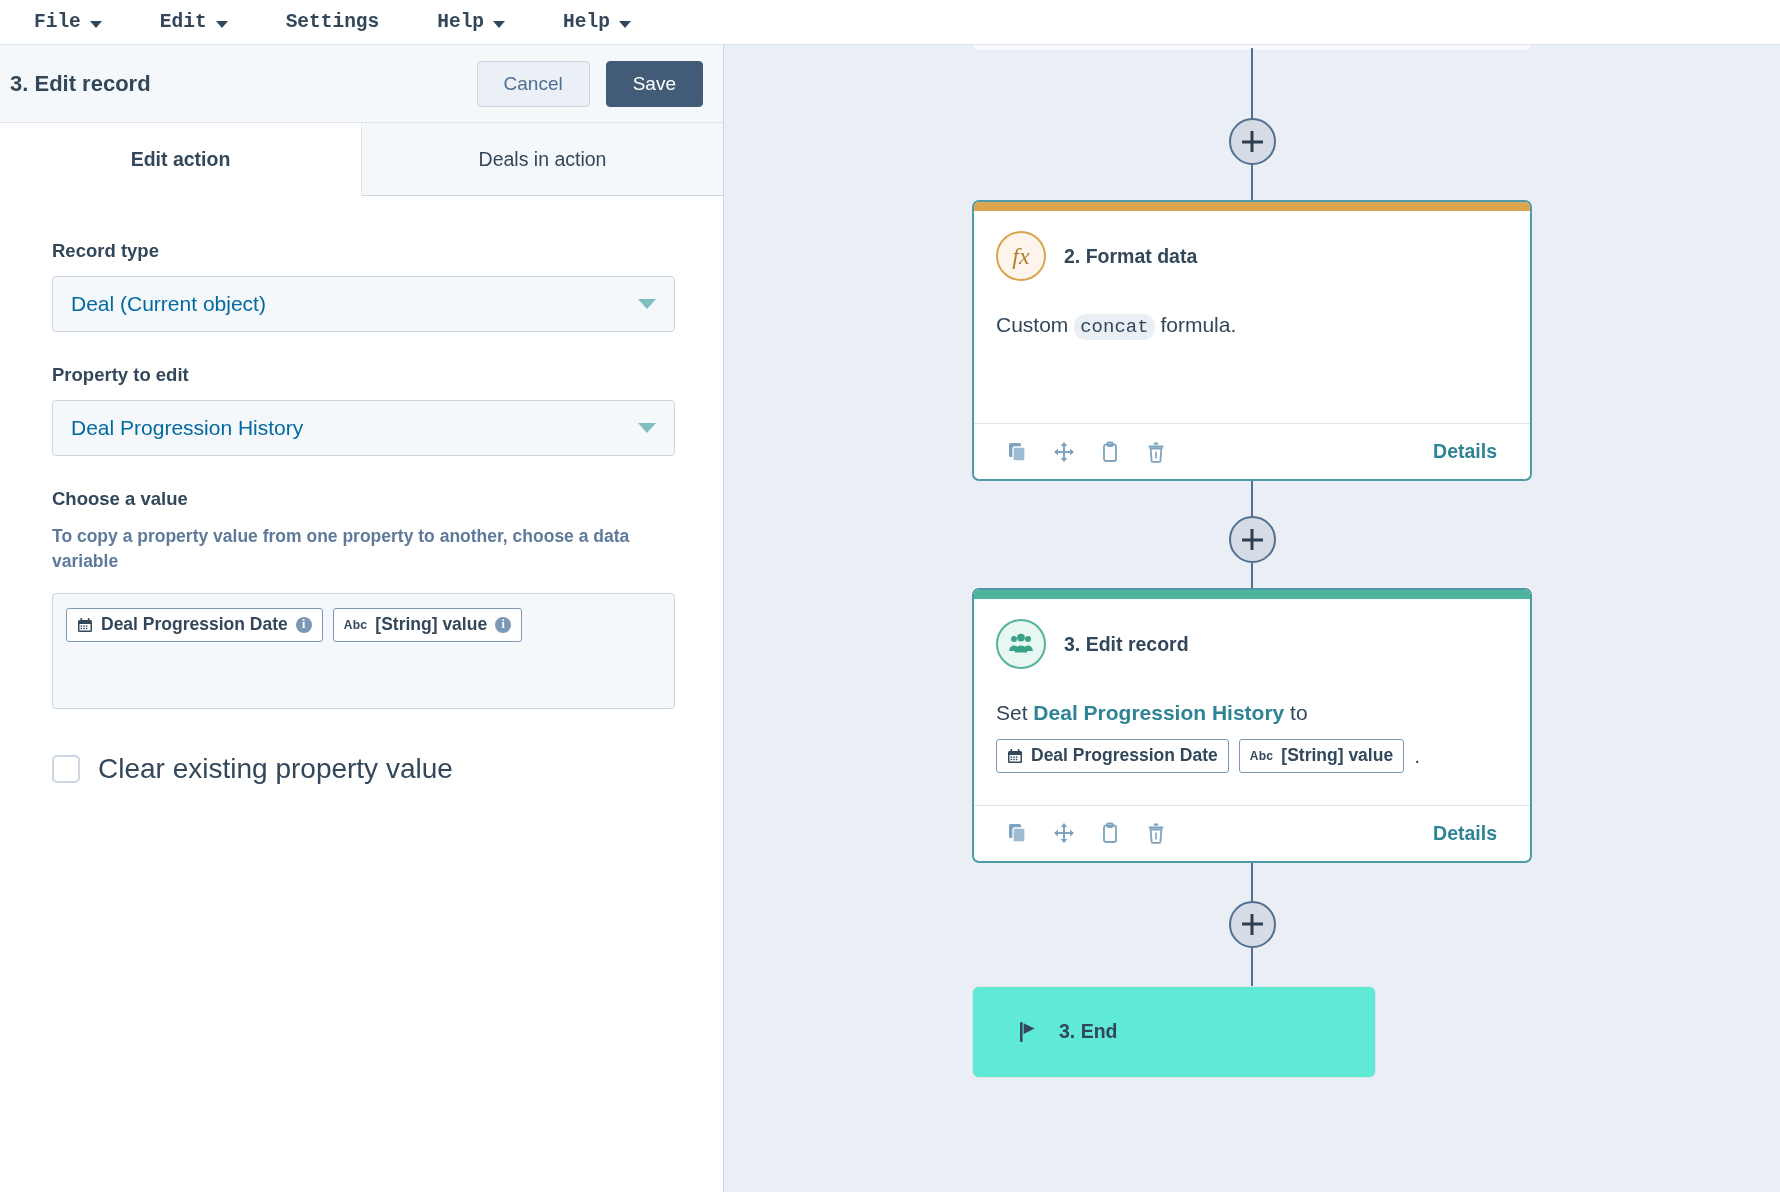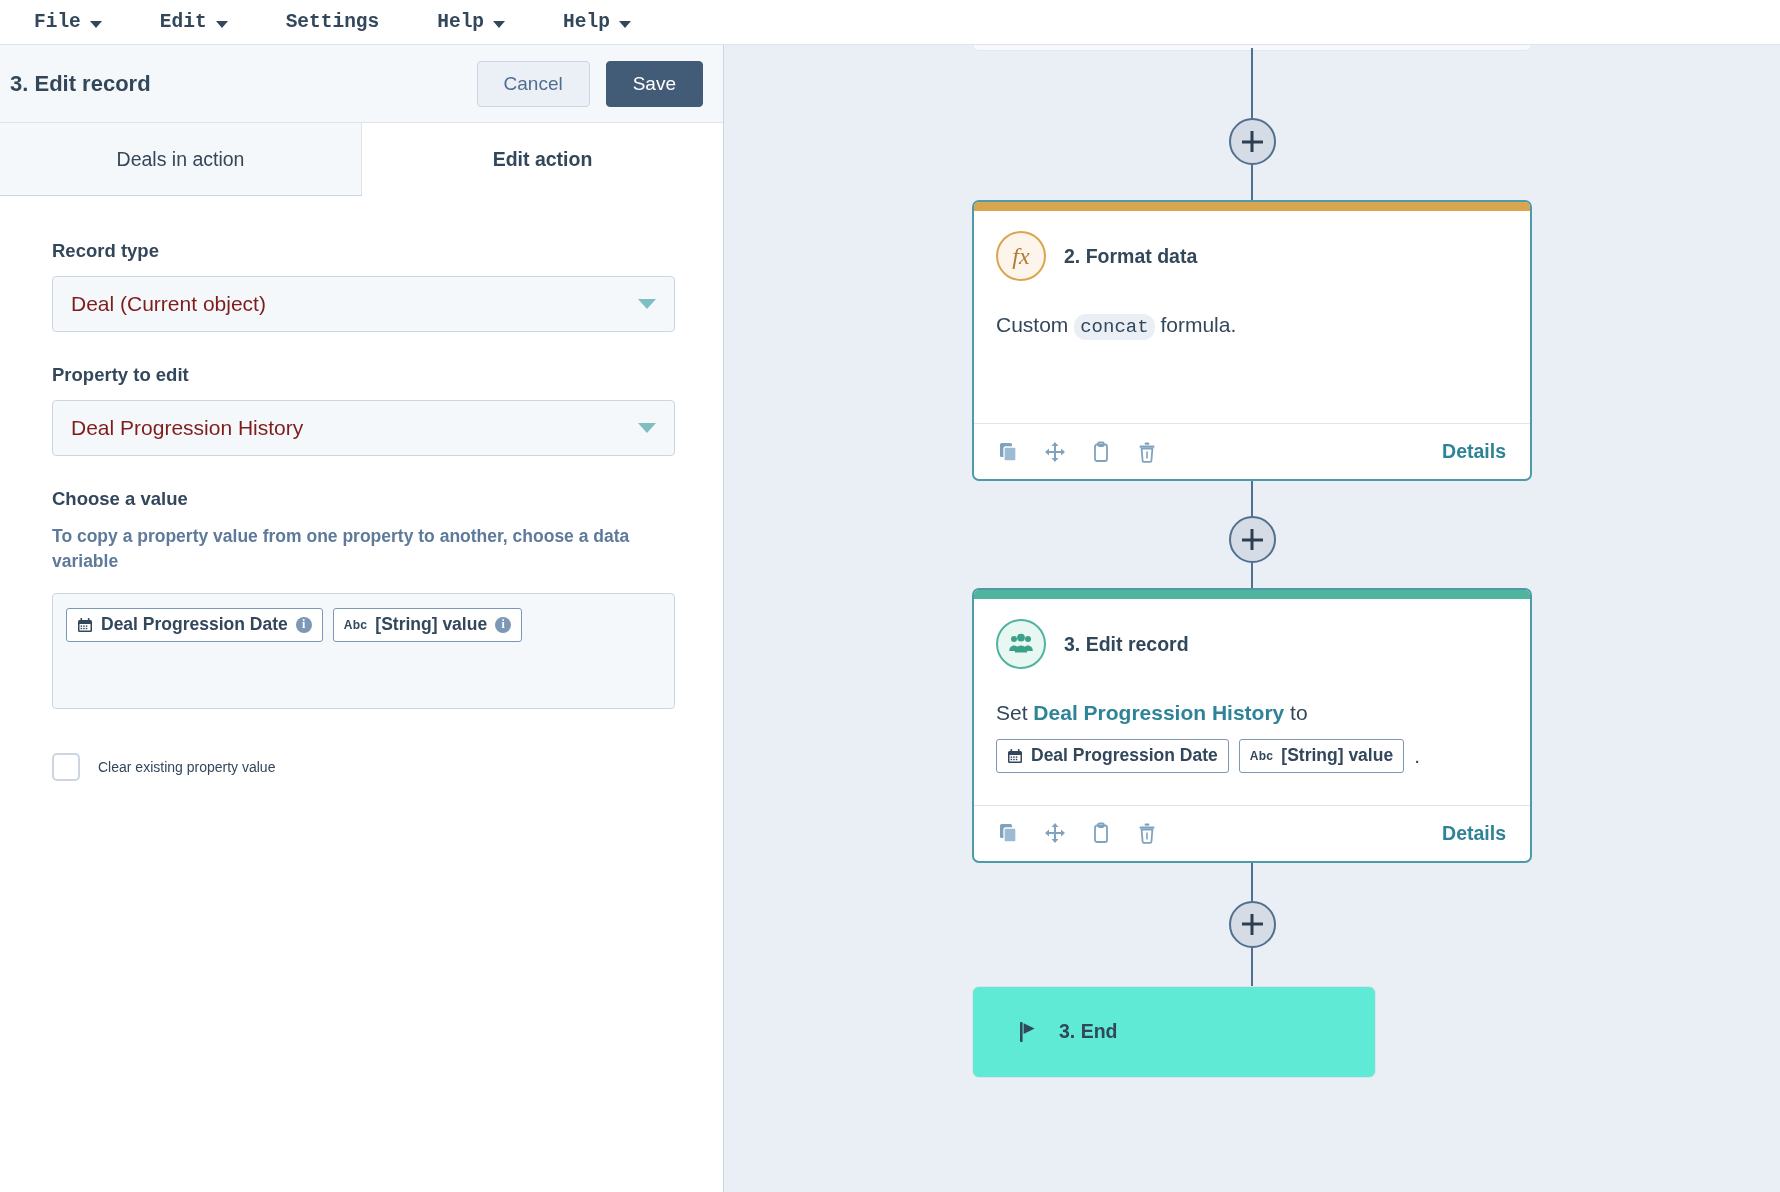--- a/index.html
+++ b/index.html
@@ -138,21 +138,21 @@
   }
   .select {
     height: 56px;
     background: #f5f8fa;
     border: 1px solid #cbd6e2;
     border-radius: 4px;
     display: flex;
     align-items: center;
     padding: 12px 18px;
     font-size: 21px;
-    color: #7f1d1d;
+    color: #0369a1;
     margin-bottom: 32px;
     cursor: pointer;
     position: relative;
   }
   .select span.val { flex: 1; }
   .caret {
     width: 0; height: 0;
     border-left: 9px solid transparent;
     border-right: 9px solid transparent;
     border-top: 10px solid #7fbec1;
@@ -212,21 +212,21 @@
     gap: 18px;
     cursor: pointer;
   }
   .checkbox {
     width: 28px; height: 28px;
     border: 2px solid #cbd6e2;
     border-radius: 5px;
     background: #fff;
   }
   .checkrow .cl {
-    font-size: 14px;
+    font-size: 28px;
     color: #33475b;
   }
 
   
   .canvas {
     flex: 1;
     background: #eaeff5;
     position: relative;
     overflow: hidden;
   }
@@ -300,21 +300,21 @@
     padding: 2px 6px;
     font-size: 19px;
   }
   .link-bold { color: #2e8397; font-weight: bold; }
   .card-chips { margin-top: 10px; display: flex; align-items: center; gap: 10px; flex-wrap: wrap; }
   .card-footer {
     border-top: 1px solid #dfe3eb;
     height: 56px;
     display: flex;
     align-items: center;
-    padding: 0 24px;
+    padding: 0 33px;
     gap: 24px;
     margin-top: 22px;
   }
   .fico { color: #7fa3bf; display: inline-flex; cursor: pointer; }
   .details {
     margin-left: auto;
     color: #2e8397;
     font-weight: bold;
     font-size: 19.5px;
     cursor: pointer;
@@ -374,25 +374,25 @@
 
   <div class="panel">
 
     <div class="panel-header">
       <div class="panel-title">3. Edit record</div>
       <button class="btn btn-cancel">Cancel</button>
       <button class="btn btn-save">Save</button>
     </div>
 
     <div class="tabs">
+      <div class="tab active">
+        <span>Edit action</span>
+      </div>
       <div class="tab">
         <span>Deals in action</span>
-      </div>
-      <div class="tab active">
-        <span>Edit action</span>
       </div>
     </div>
 
     <div class="form">
 
       <div class="field-label">Record type</div>
       <div class="select">
         <span class="val">Deal (Current object)</span>
         <i class="caret"></i>
       </div>

